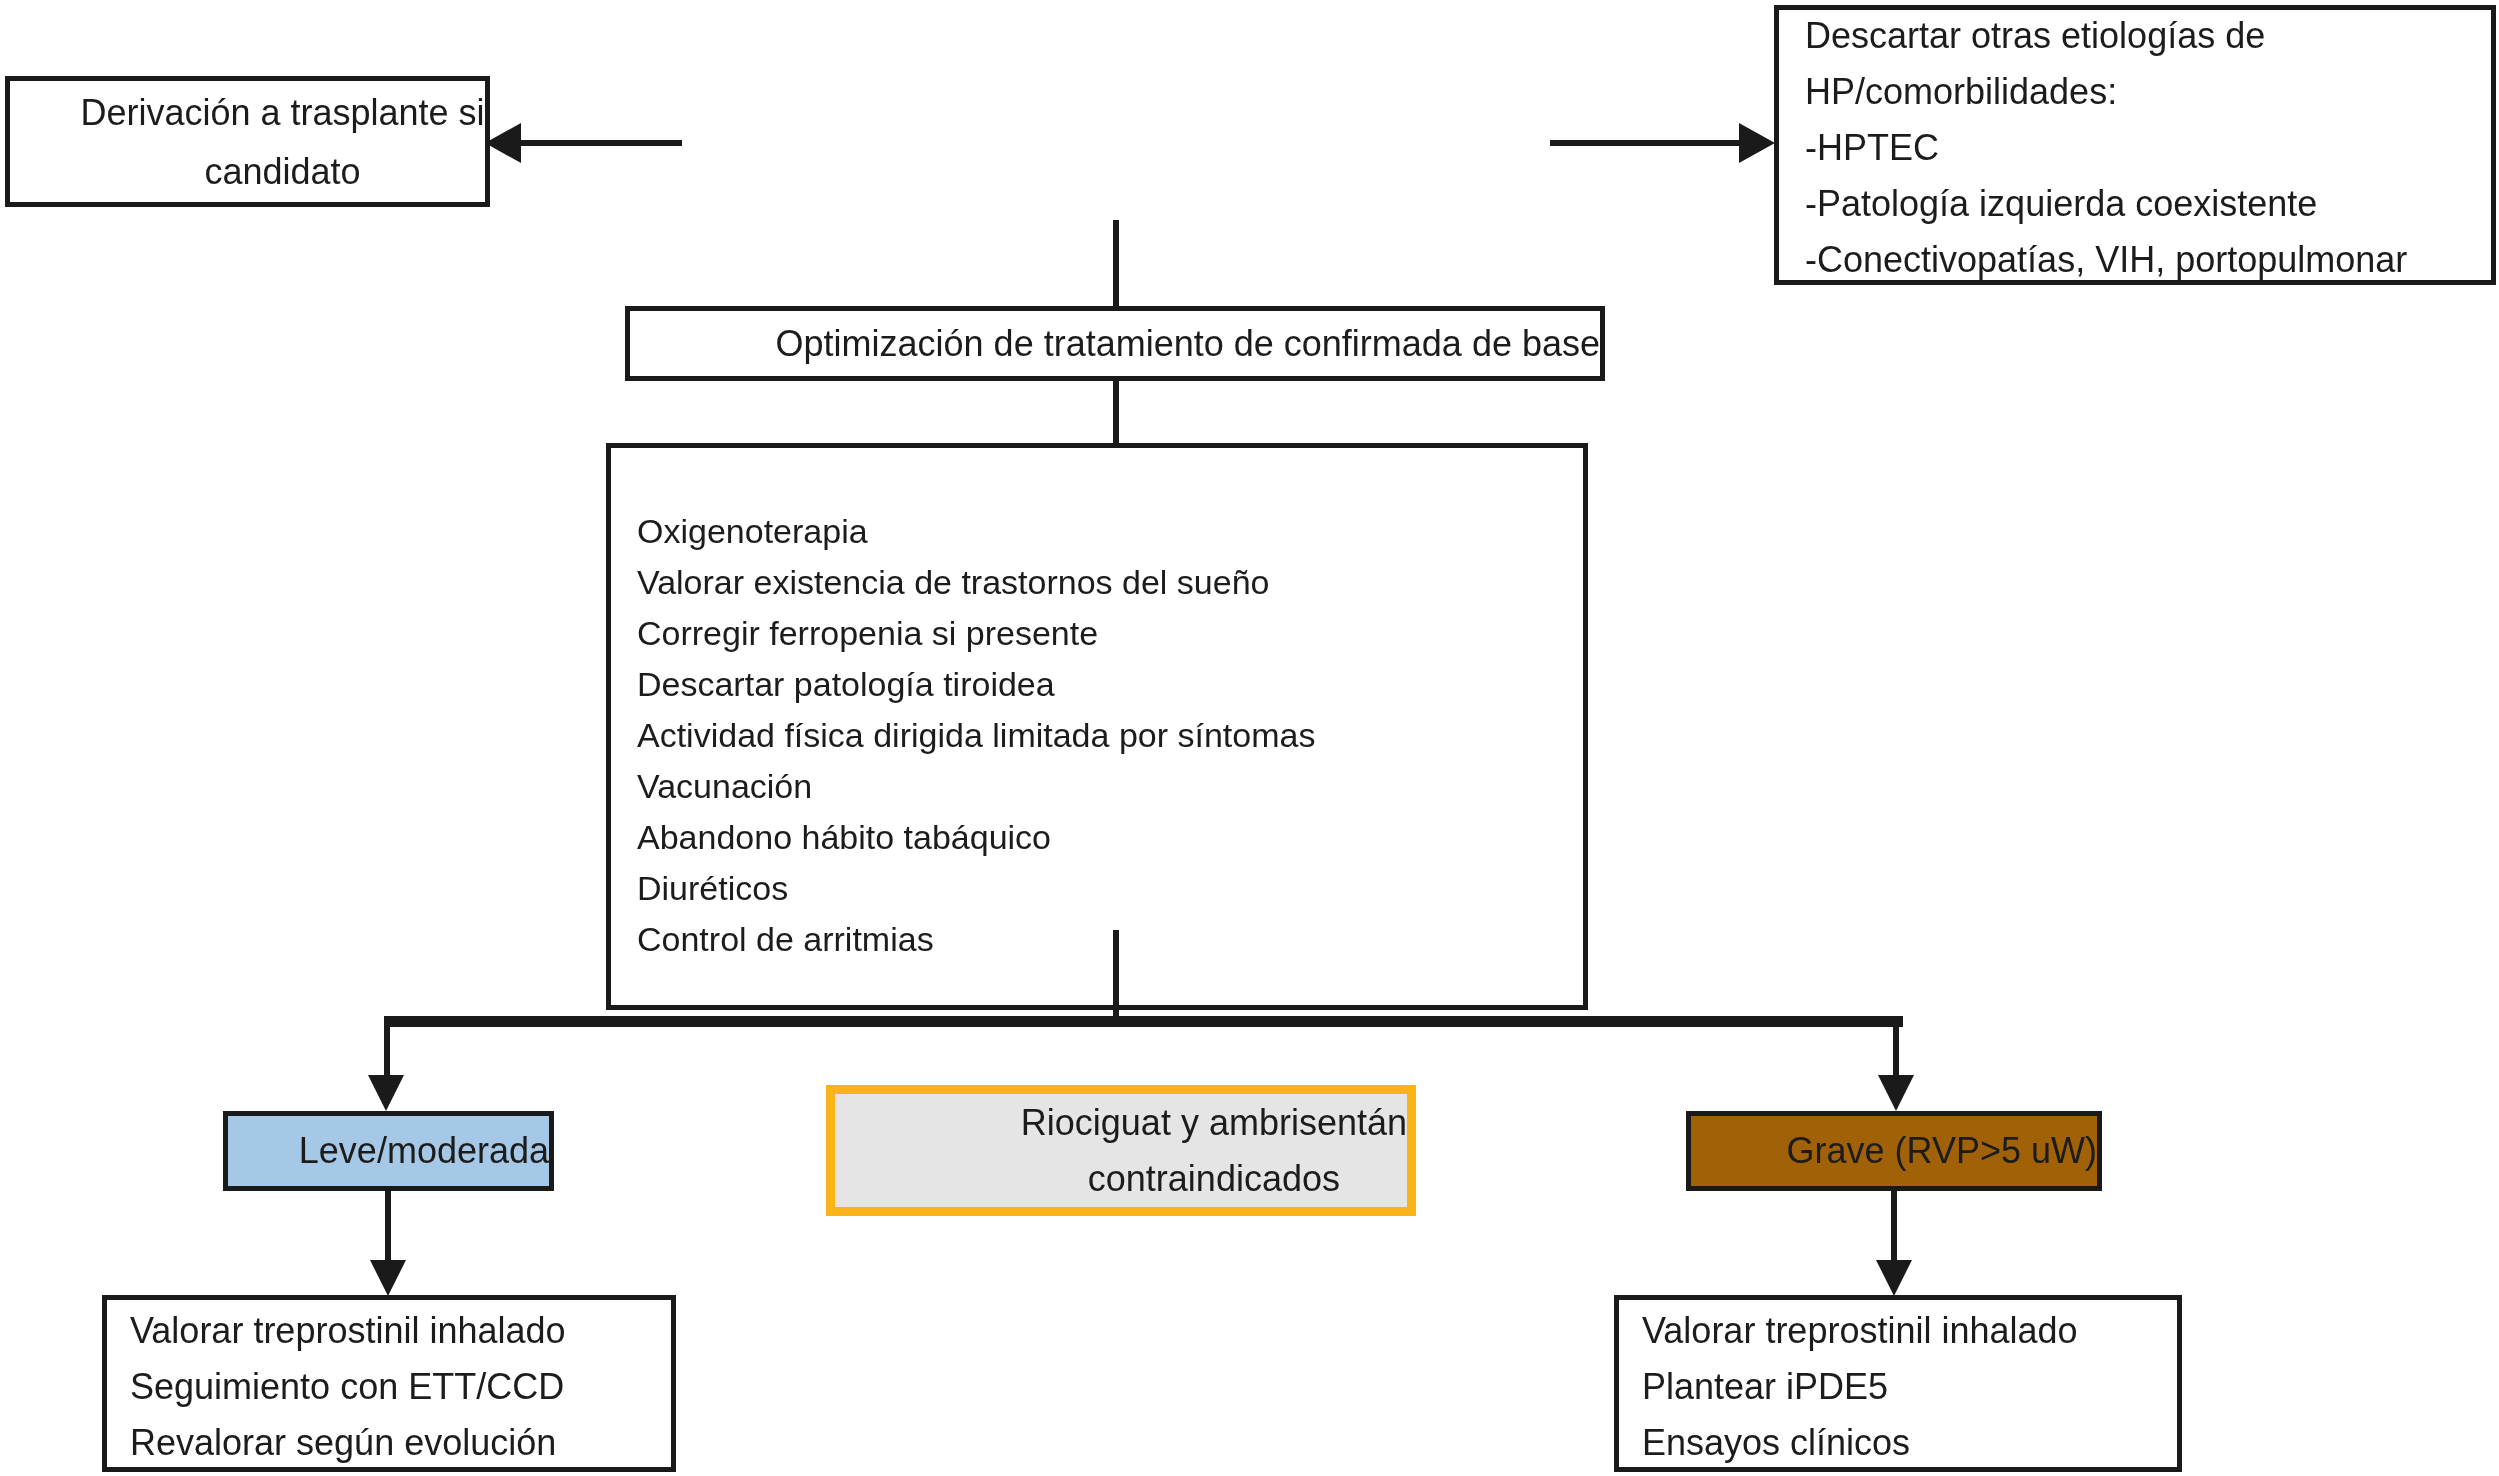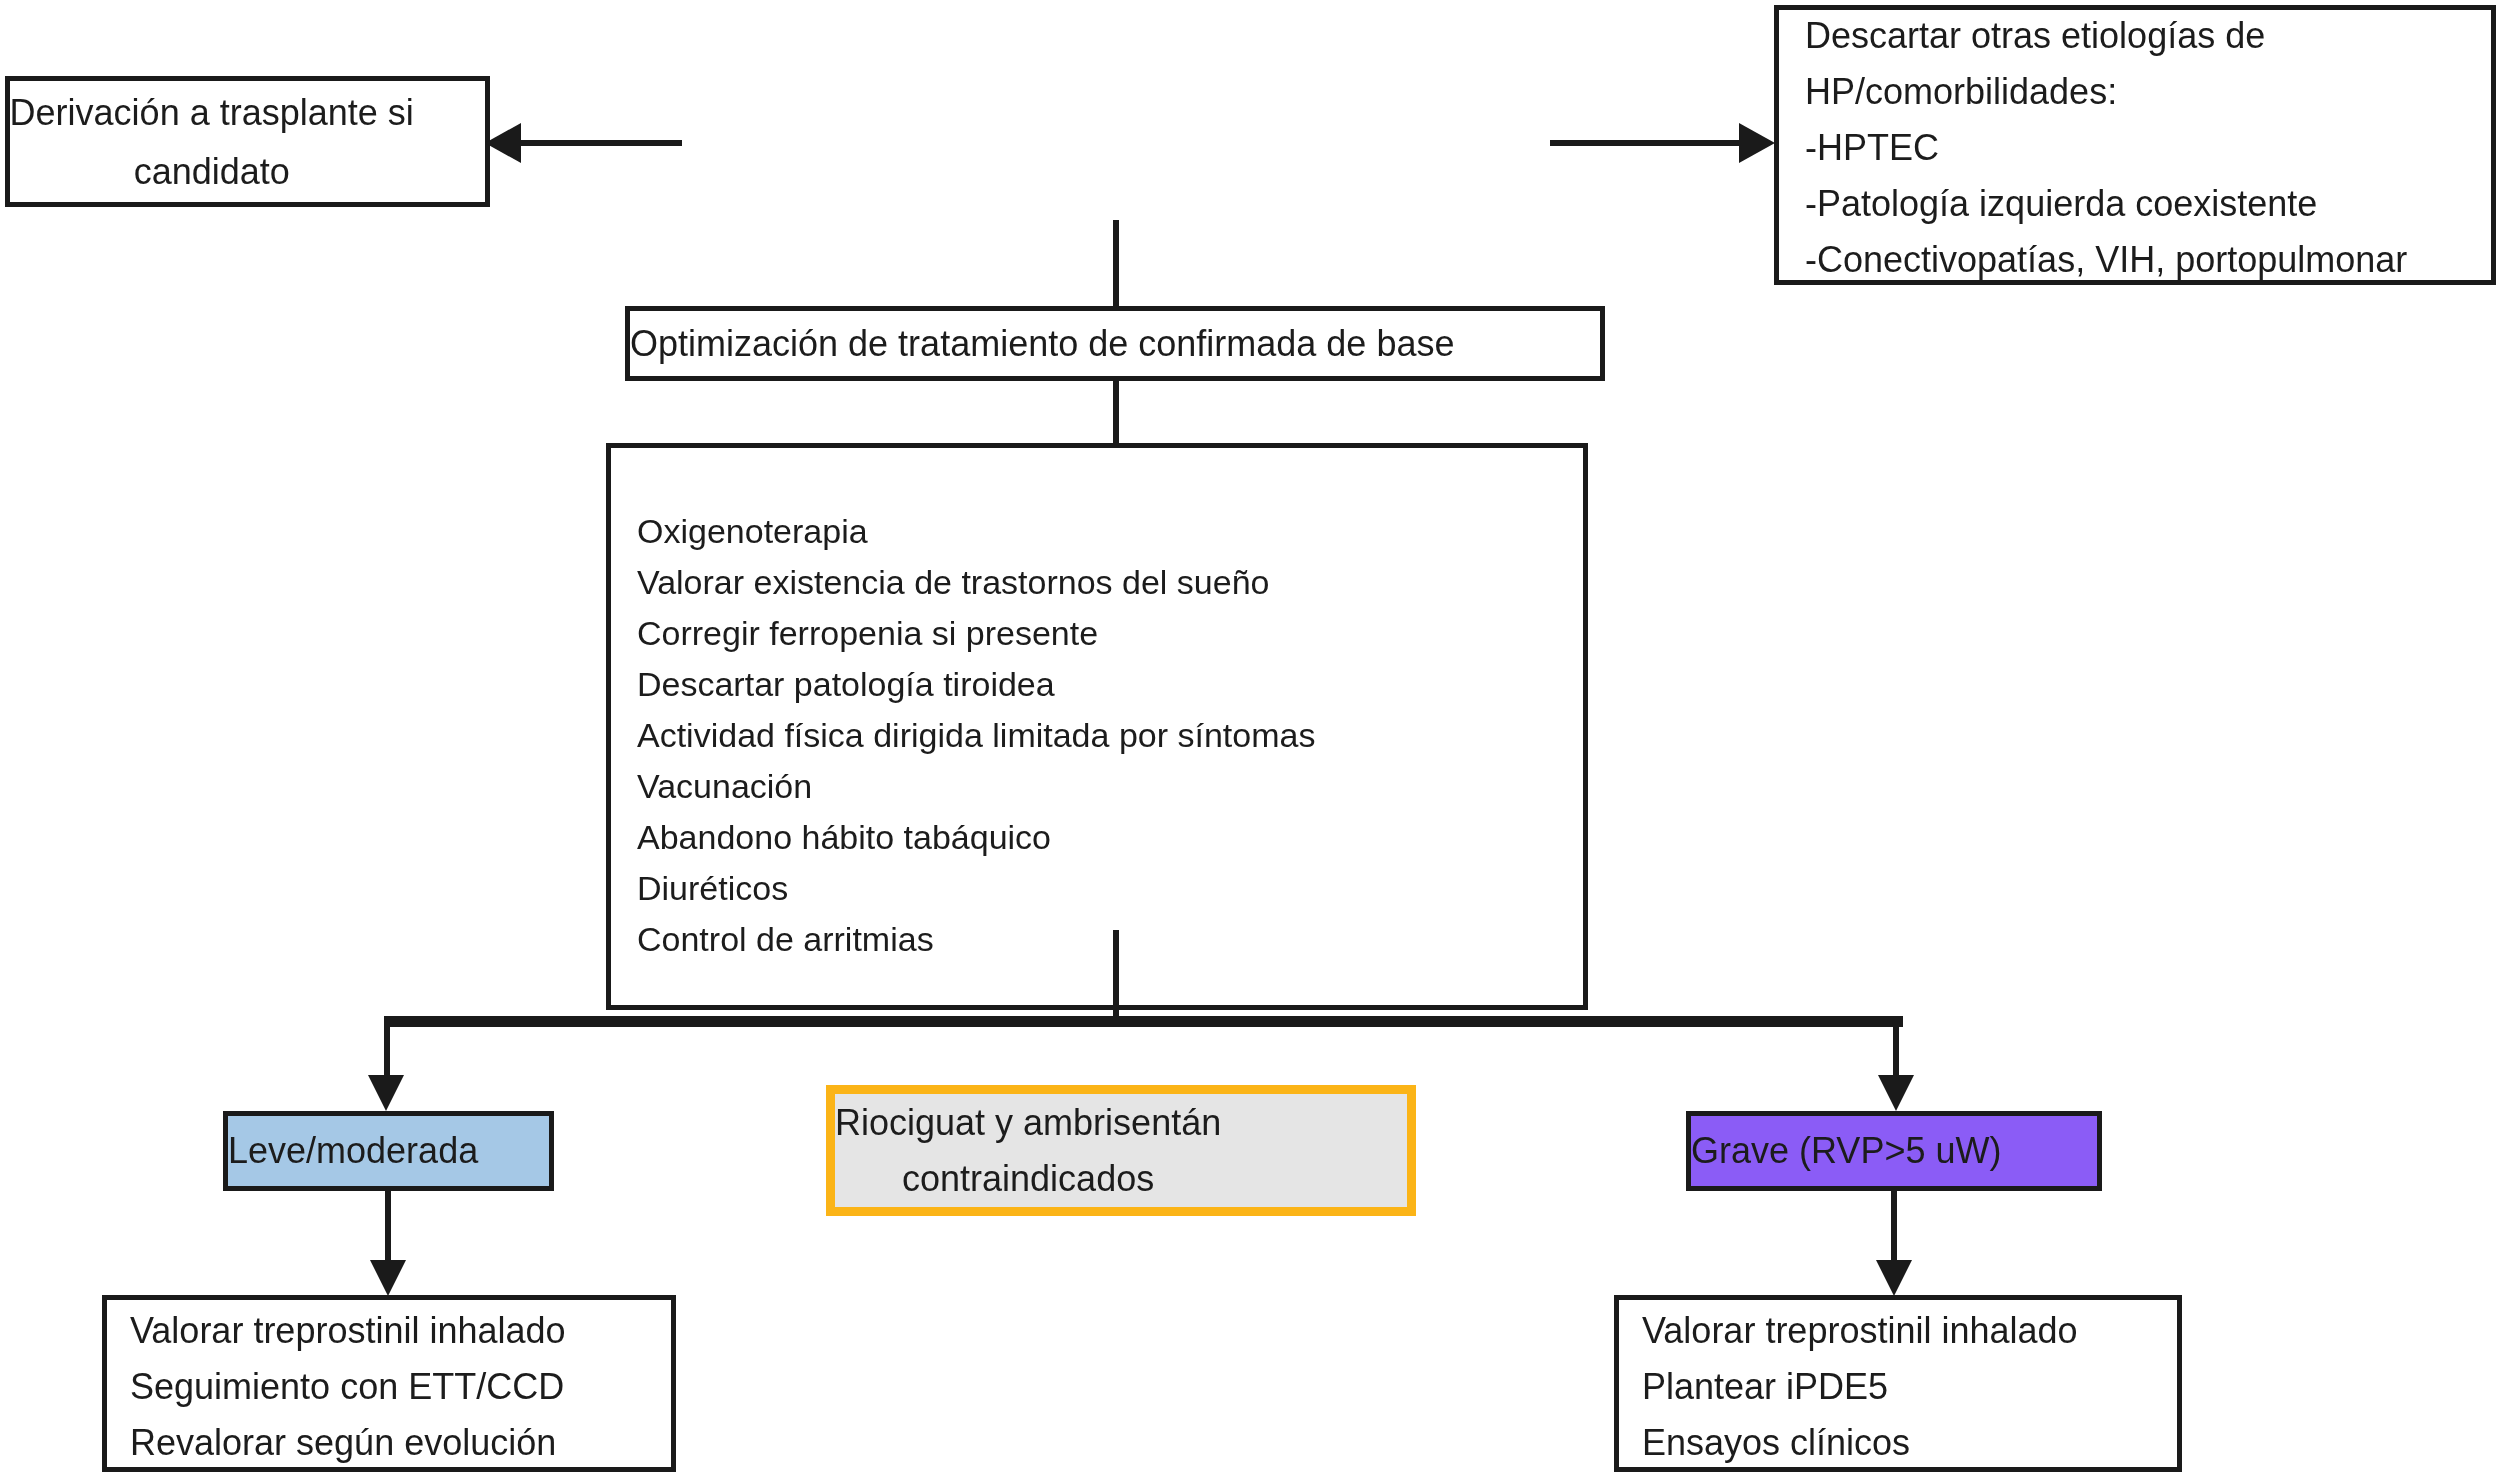--- a/index.html
+++ b/index.html
@@ -12,39 +12,39 @@
     color: #1c1c1c;
     overflow: hidden;
   }
   .box {
     position: absolute;
     background: #ffffff;
     border: 5.4px solid #1a1a1a;
     box-sizing: border-box;
     display: flex;
     align-items: center;
-    justify-content: flex-start;
+    justify-content: flex-end;
     text-align: center;
   }
   .box.left-text {
     align-items: center;
     justify-content: flex-start;
     text-align: left;
   }
   .multiline { white-space: pre-line; }
 
   
   .transplant   { left: 4.6px;    top: 76px;   width: 485px;  height: 131px; font-size: 36px; line-height: 59px; }
   .patient      { left: 682px;  top: 63px;   width: 867px; height: 158px; font-size: 39px; line-height: 70px; border-width: 6.2px; }
   .etiologies   { left: 1774px; top: 4.6px;    width: 722px;  height: 280px; font-size: 36px; line-height: 56px; padding: 15.4px 7.7px 7.7px 26px; }
   .optimization { left: 625px;  top: 306px;  width: 980px; height: 75px;  font-size: 36px; }
   .supportive   { left: 606px;  top: 443px;  width: 982px; height: 567px; font-size: 34px; line-height: 51px; padding: 25px 10.8px 7.7px 26px; }
   .mild         { left: 223px;  top: 1111px; width: 331px;  height: 80px; font-size: 36px; background: #A5C8E6; }
   .contra       { left: 826px; top: 1085px; width: 590px;  height: 131px; font-size: 36px; line-height: 56px; background: #e5e5e5; border: 9.3px solid #FBB417; }
-  .severe       { left: 1686px; top: 1111px; width: 416px;  height: 80px; font-size: 36px; background: #8b5cf6; }
+  .severe       { left: 1686px; top: 1111px; width: 416px;  height: 80px; font-size: 36px; background: #a16207; }
   .mild-plan    { left: 102px;  top: 1295px; width: 574px;  height: 177px; font-size: 36px; line-height: 56px; padding: 15.4px 7.7px 7.7px 23px; }
   .severe-plan  { left: 1614px; top: 1295px; width: 568px;  height: 177px; font-size: 36px; line-height: 56px; padding: 15.4px 7.7px 7.7px 23px; }
 
   
   .line { position: absolute; background: #1a1a1a; }
   .head { position: absolute; width: 0; height: 0; }
   .head-left  { border-top: 20px solid transparent; border-bottom: 20px solid transparent; border-right: 36px solid #1a1a1a; }
   .head-right { border-top: 20px solid transparent; border-bottom: 20px solid transparent; border-left: 36px solid #1a1a1a; }
   .head-down  { border-left: 18.5px solid transparent; border-right: 18.5px solid transparent; border-top: 36px solid #1a1a1a; }
 </style>

